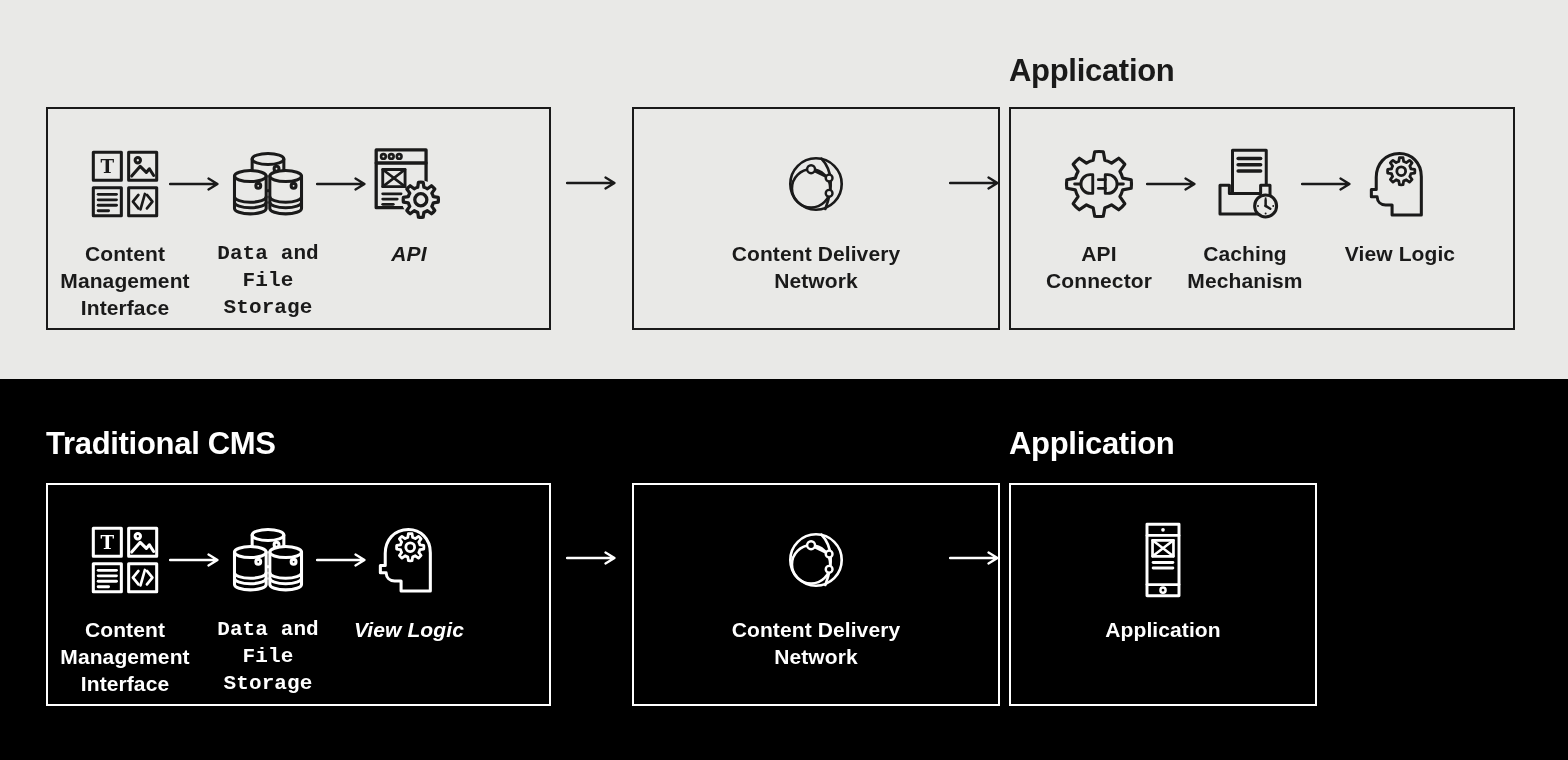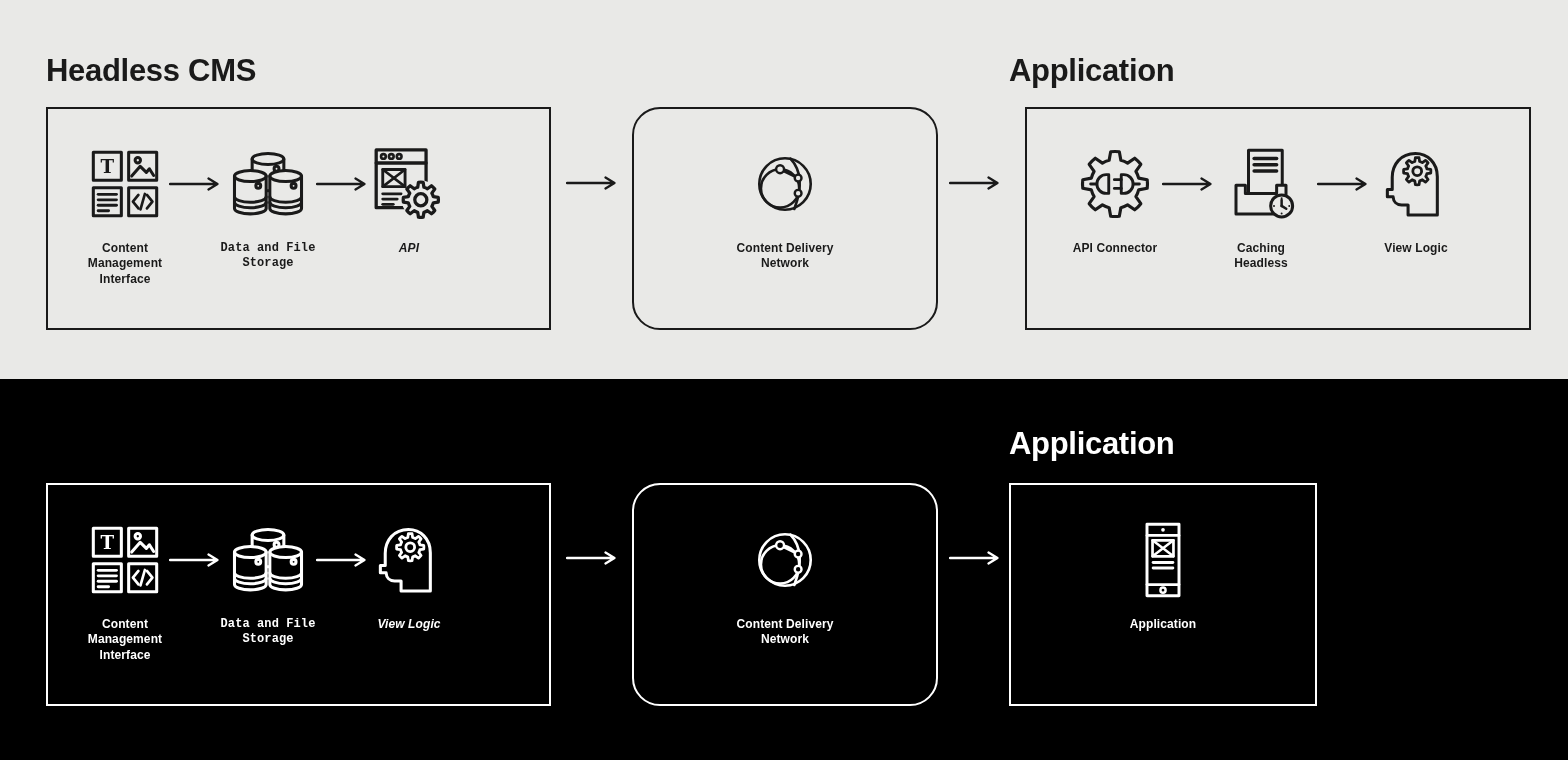--- a/index.html
+++ b/index.html
@@ -13,27 +13,27 @@
   .title{position:absolute;margin:0;font-size:31px;font-weight:700;letter-spacing:-0.3px;line-height:1;white-space:nowrap;}
   .light .title{top:55px;}
   .dark .title{top:49px;}
   .t-main{left:46px;}
   .t-app{left:1009px;}
   .box{position:absolute;border:2.5px solid currentColor;box-sizing:border-box;}
   .dark .box{border-width:2px;}
   .light .box{top:107px;height:223px;}
   .dark .box{top:104px;height:223px;}
   .box-cms{left:46px;width:505px;}
-  .box-cdn{left:632px;width:306px;border-radius:28px;}
-  .light .box-app{left:1009px;width:506px;margin-left:16px;}
+  .box-cdn{left:632px;width:368px;}
+  .light .box-app{left:1009px;width:506px;}
   .dark  .box-app{left:1009px;width:308px;}
   .node{position:absolute;top:35px;display:flex;flex-direction:column;align-items:center;}
   .node .icon{height:80px;display:flex;align-items:center;justify-content:center;}
   .node-label{
-    margin-top:17px;font-size:12px;font-weight:700;line-height:1.28;
+    margin-top:17px;font-size:21px;font-weight:700;line-height:1.28;
     text-align:center;white-space:pre-line;letter-spacing:0.1px;
   }
   
   .n1{left:7px;width:140px;}
   .n2{left:145px;width:150px;font-family:Liberation Mono, monospace;}
   .n3{left:301px;width:120px;font-style:italic;}
   .dark .n3{width:140px;left:291px;}
   
   .c1{left:18px;width:140px;}
   .c2{left:159px;width:150px;}
@@ -48,21 +48,20 @@
   .band-arrow{top:176px;}
   .dark .band-arrow{top:172px;}
   .ba1{left:566px;} .ba2{left:949px;}
 </style>
 </head>
 <body>
 
 <div class="canvas">
 
   <section class="band light">
-    <h1 class="title t-main">Headless CMS</h1>
     <h1 class="title t-app">Application</h1>
 
     <div class="box box-cms">
       <div class="node n1">
         <span class="icon">
             <svg width="78" height="78" viewBox="0 0 64 64" aria-hidden="true">
               <g fill="none" stroke="currentColor" stroke-width="2.5" stroke-linecap="round" stroke-linejoin="round">
                 <rect x="6" y="6" width="23" height="23"></rect>
                 <rect x="35" y="6" width="23" height="23"></rect>
      <rect x="6" y="35" width="23" height="23"></rect>
@@ -191,21 +190,21 @@
      <line x1="48.5" y1="49.5" x2="48.5" y2="44.8" stroke-width="2"></line>
      <line x1="48.5" y1="49.5" x2="52.2" y2="51.8" stroke-width="2"></line>
      <circle cx="48.5" cy="43.4" r="0.8" fill="currentColor" stroke="none"></circle>
      <circle cx="54.6" cy="49.5" r="0.8" fill="currentColor" stroke="none"></circle>
      <circle cx="48.5" cy="55.6" r="0.8" fill="currentColor" stroke="none"></circle>
      <circle cx="42.4" cy="49.5" r="0.8" fill="currentColor" stroke="none"></circle>
               </g>
             </svg>
           </span>
         <span class="node-label">Caching
-Headless</span>
+Mechanism</span>
       </div>
       <span class="arrow inbox-arrow ca2"><svg width="52" height="14" viewBox="0 0 52 14" aria-hidden="true">
             <path d="M1,7 H47.5 M39.5,1.5 L48.5,7 L39.5,12.5" fill="none" stroke="currentColor" stroke-width="2.3" stroke-linecap="round" stroke-linejoin="round"></path>
           </svg></span>
       <div class="node c3">
         <span class="icon">
             <svg width="78" height="78" viewBox="0 0 64 64" aria-hidden="true">
               <g fill="none" stroke="currentColor" stroke-width="2.5" stroke-linecap="round" stroke-linejoin="round">
                 <path d="M49.5,57.5 V26 C49.5,14.5 41.5,7 31.5,7 C19.5,7 12.5,16 12.5,26.5 V36.5 H8.5 V42.5 H13.2 C13.4,46.4 16.2,49.2 20.2,49.2 H25.5 V57.5 Z"></path>
      <path d="M40.96,19.52 L44.1,20.01 A11.2 11.2 0 0 1 44.1,22.99 L40.96,23.48 A8.2 8.2 0 0 1 40.03,25.73 L41.9,28.29 A11.2 11.2 0 0 1 39.79,30.4 L37.23,28.53 A8.2 8.2 0 0 1 34.98,29.46 L34.49,32.6 A11.2 11.2 0 0 1 31.51,32.6 L31.02,29.46 A8.2 8.2 0 0 1 28.77,28.53 L26.21,30.4 A11.2 11.2 0 0 1 24.1,28.29 L25.97,25.73 A8.2 8.2 0 0 1 25.04,23.48 L21.9,22.99 A11.2 11.2 0 0 1 21.9,20.01 L25.04,19.52 A8.2 8.2 0 0 1 25.97,17.27 L24.1,14.71 A11.2 11.2 0 0 1 26.21,12.6 L28.77,14.47 A8.2 8.2 0 0 1 31.02,13.54 L31.51,10.4 A11.2 11.2 0 0 1 34.49,10.4 L34.98,13.54 A8.2 8.2 0 0 1 37.23,14.47 L39.79,12.6 A11.2 11.2 0 0 1 41.9,14.71 L40.03,17.27 A8.2 8.2 0 0 1 40.96,19.52 Z" stroke-width="2.3"></path>
@@ -219,20 +218,21 @@
 
     <span class="arrow band-arrow ba1"><svg width="52" height="14" viewBox="0 0 52 14" aria-hidden="true">
           <path d="M1,7 H47.5 M39.5,1.5 L48.5,7 L39.5,12.5" fill="none" stroke="currentColor" stroke-width="2.3" stroke-linecap="round" stroke-linejoin="round"></path>
         </svg></span>
     <span class="arrow band-arrow ba2"><svg width="52" height="14" viewBox="0 0 52 14" aria-hidden="true">
           <path d="M1,7 H47.5 M39.5,1.5 L48.5,7 L39.5,12.5" fill="none" stroke="currentColor" stroke-width="2.3" stroke-linecap="round" stroke-linejoin="round"></path>
         </svg></span>
   </section>
 
   <section class="band dark">
+    <h1 class="title t-main">Traditional CMS</h1>
     <h1 class="title t-app">Application</h1>
 
     <div class="box box-cms">
       <div class="node n1">
         <span class="icon">
             <svg width="78" height="78" viewBox="0 0 64 64" aria-hidden="true">
               <g fill="none" stroke="currentColor" stroke-width="2.5" stroke-linecap="round" stroke-linejoin="round">
                 <rect x="6" y="6" width="23" height="23"></rect>
                 <rect x="35" y="6" width="23" height="23"></rect>
      <rect x="6" y="35" width="23" height="23"></rect>

